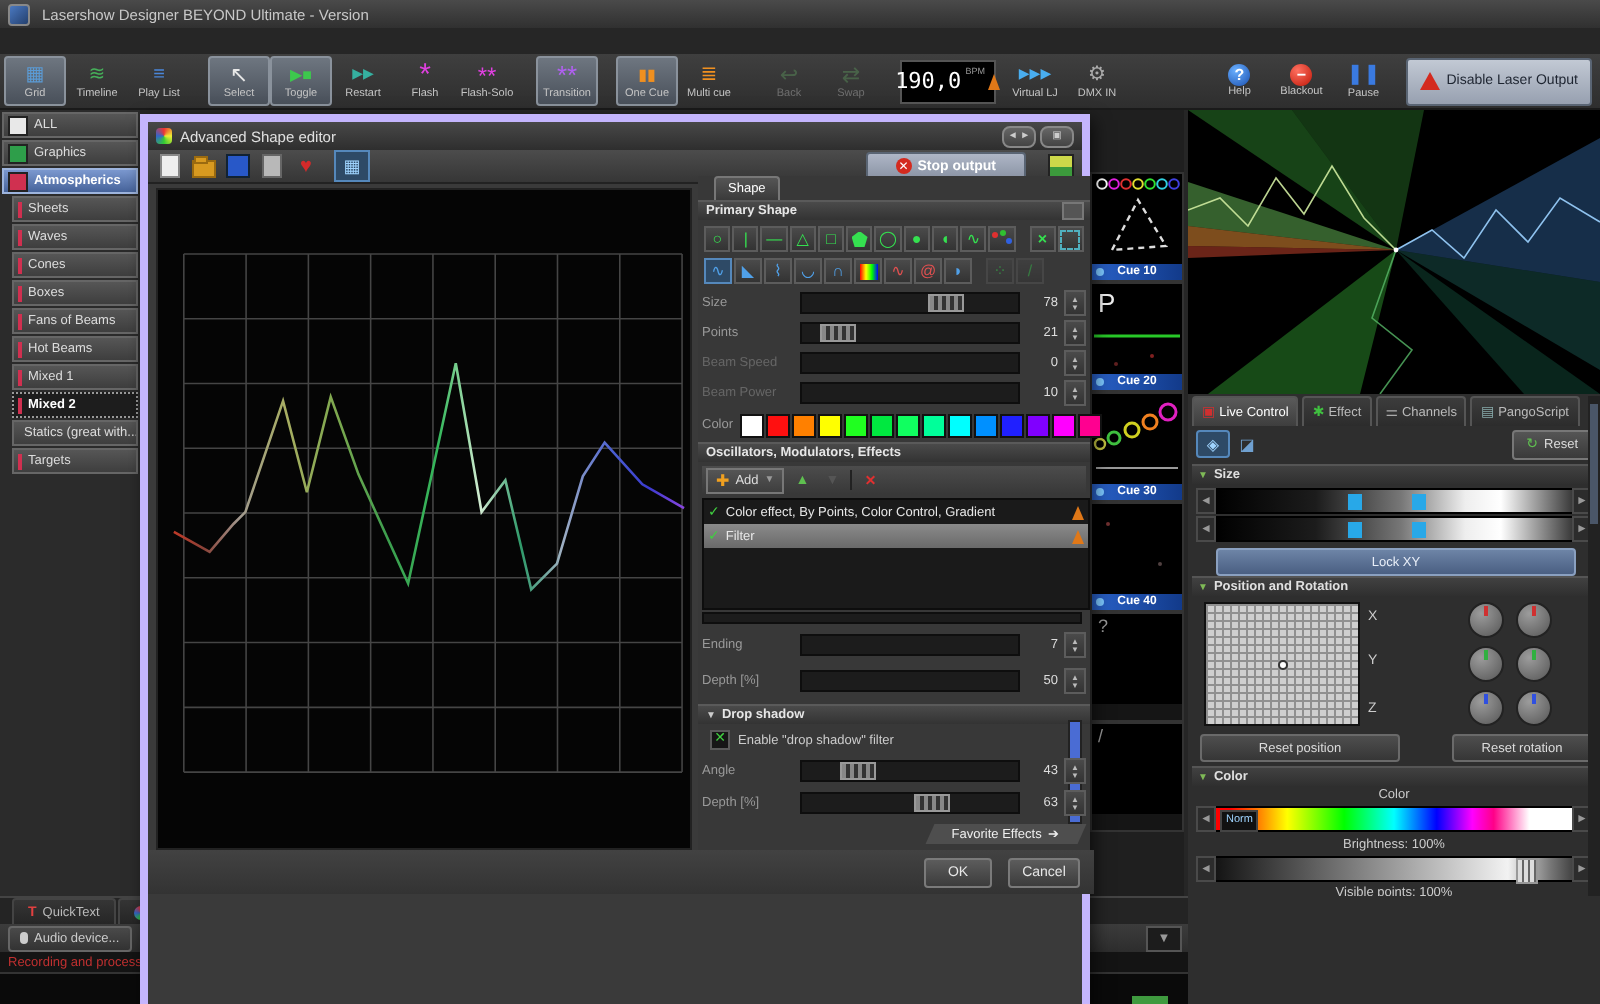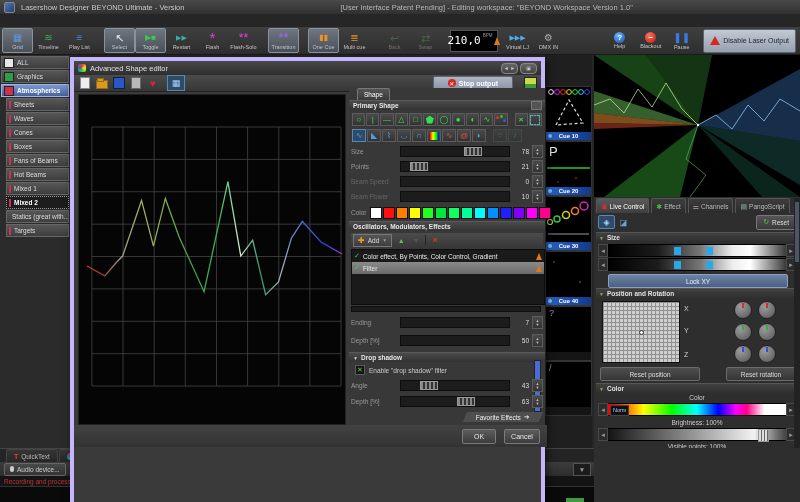--- a/index.html
+++ b/index.html
@@ -186,21 +186,20 @@
   #brcorner{left:594px;top:448px;width:206px;height:54px;background:#2e2e2e;}
 </style>
 </head>
 <body>
 
 <div id="app">
 
   <div id="titlebar" class="abs">
     <span class="applogo"></span>
     <span>Lasershow Designer BEYOND Ultimate - Version</span>
-    <span class="wsinfo">[User Interface Patent Pending] - Editing workspace: "BEYOND Workspace Version 1.0"</span>
   </div>
 
 
   <div id="toolbar" class="abs">
     <div id="tb-buttons" style="display:flex;">
         <div class="tbgroup">
           <div class="tbtn active">
             <span class="ticon" style="color: rgb(91, 155, 213); font-size: 10px;">▦</span>
             <span>Grid</span>
           </div>
@@ -256,21 +255,21 @@
             <span class="ticon" style="color: rgb(96, 160, 96); font-size: 11px;">↩</span>
             <span>Back</span>
           </div>
           <div class="tbtn dim">
             <span class="ticon" style="color: rgb(96, 160, 96); font-size: 11px;">⇄</span>
             <span>Swap</span>
           </div>
         </div>
       </div>
     <div class="bpmbox">
-      <span class="bpmval">210,0</span>
+      <span class="bpmval">190,0</span>
       <span class="bpmunit">BPM</span>
       <span class="bpmicon"></span>
     </div>
     <div class="tbtn">
       <span class="ticon" style="color:#49aef0;font-size:7px;">▶▶▶</span>
       <span>Virtual LJ</span>
     </div>
     <div class="tbtn">
       <span class="ticon" style="color:#aaa;">⚙</span>
       <span>DMX IN</span>

